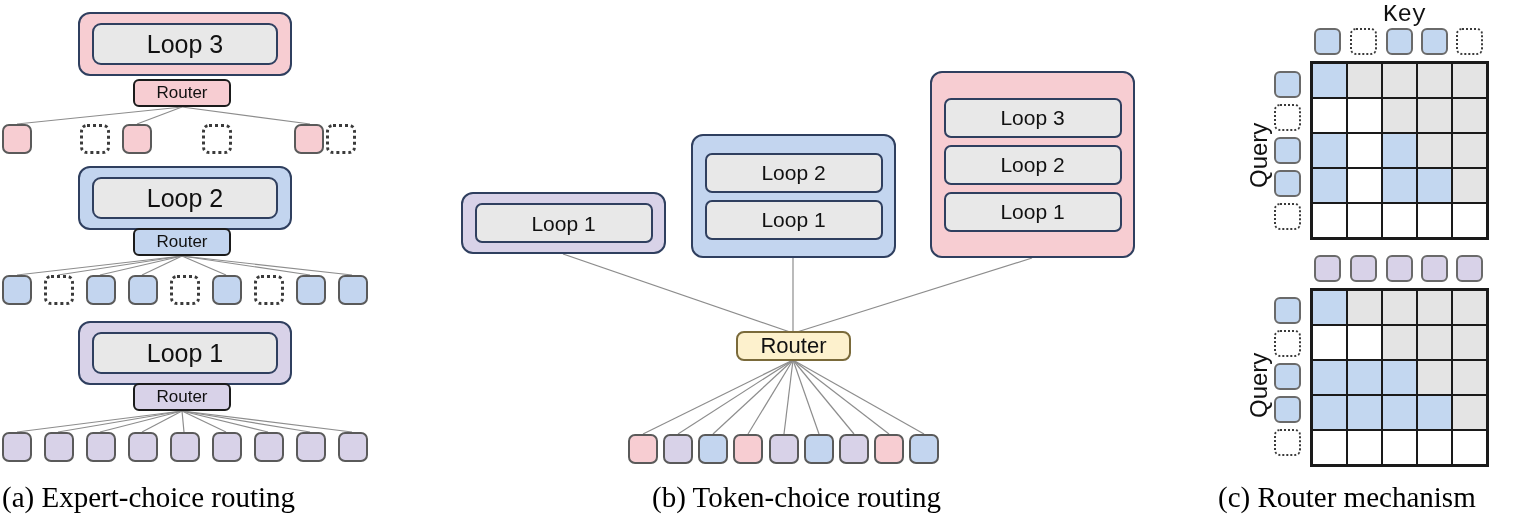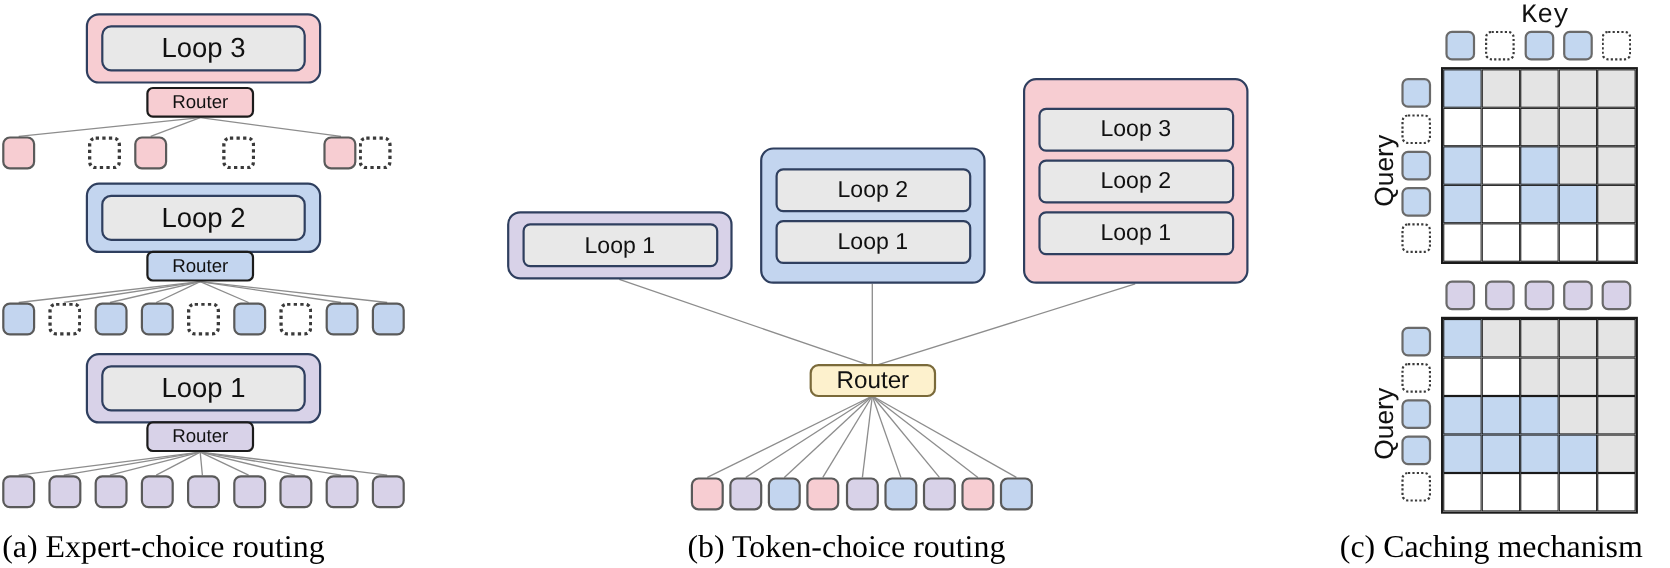--- a/index.html
+++ b/index.html
@@ -250,21 +250,21 @@
       <div class="tok" style="left:663px;top:434px;background:#d8d2e8;"></div>
       <div class="tok" style="left:698px;top:434px;background:#c3d5ef;"></div>
       <div class="tok" style="left:733px;top:434px;background:#f7cdd2;"></div>
       <div class="tok" style="left:769px;top:434px;background:#d8d2e8;"></div>
       <div class="tok" style="left:804px;top:434px;background:#c3d5ef;"></div>
       <div class="tok" style="left:839px;top:434px;background:#d8d2e8;"></div>
       <div class="tok" style="left:874px;top:434px;background:#f7cdd2;"></div>
       <div class="tok" style="left:909px;top:434px;background:#c3d5ef;"></div>
     </div>
 
-    <div class="caption" style="left:625px;margin-top:22px;">(b) Token-choice routing</div>
+    <div class="caption" style="left:652px;margin-top:22px;">(b) Token-choice routing</div>
   </div>
 
   <div>
 
     <div class="axis-label" style="left:1383px;top:1px;font-family:Liberation Mono, monospace;">Key</div>
 
     <div>
 
       <div class="hdr-tok" style="left:1314px;top:28px;background:#c3d7f0;"></div>
       <div class="hdr-tok dotted" style="left:1350px;top:28px;"></div>
@@ -355,16 +355,16 @@
         <div class="cell c-gray"></div>
 
         <div class="cell c-white"></div>
         <div class="cell c-white"></div>
         <div class="cell c-white"></div>
         <div class="cell c-white"></div>
         <div class="cell c-white"></div>
       </div>
     </div>
 
-    <div class="caption" style="left:1218px;">(c) Caching mechanism</div>
+    <div class="caption" style="left:1218px;">(c) Router mechanism</div>
   </div>
 
 </div>
 
 </body></html>

